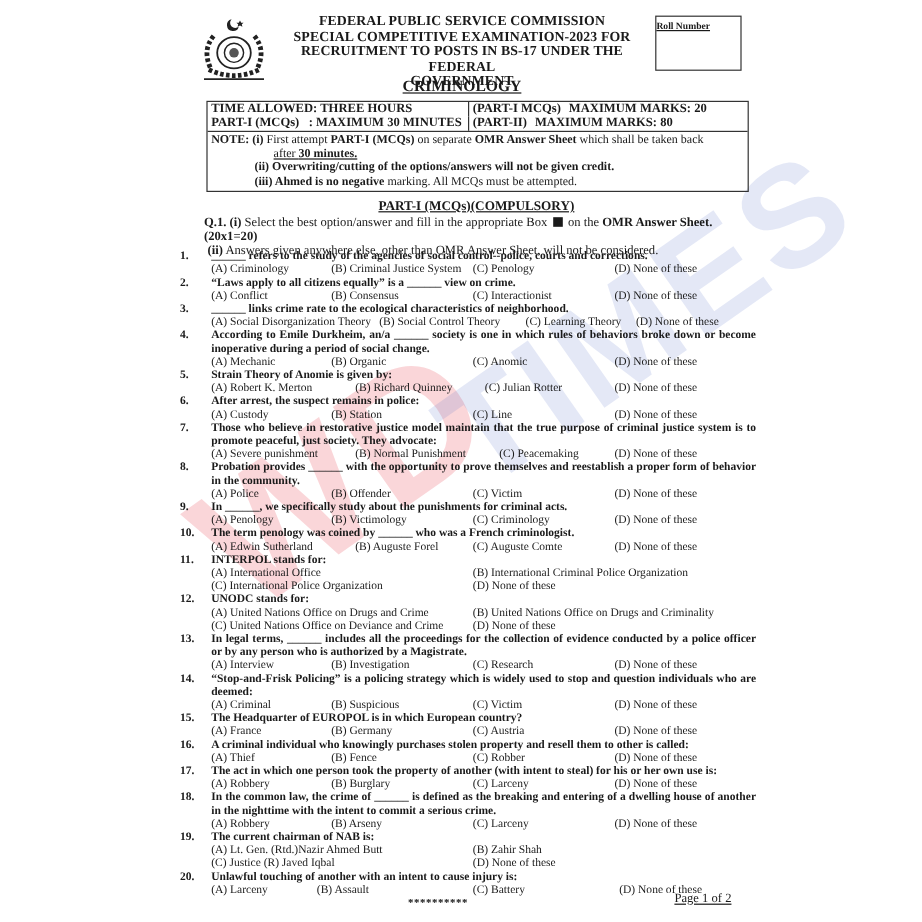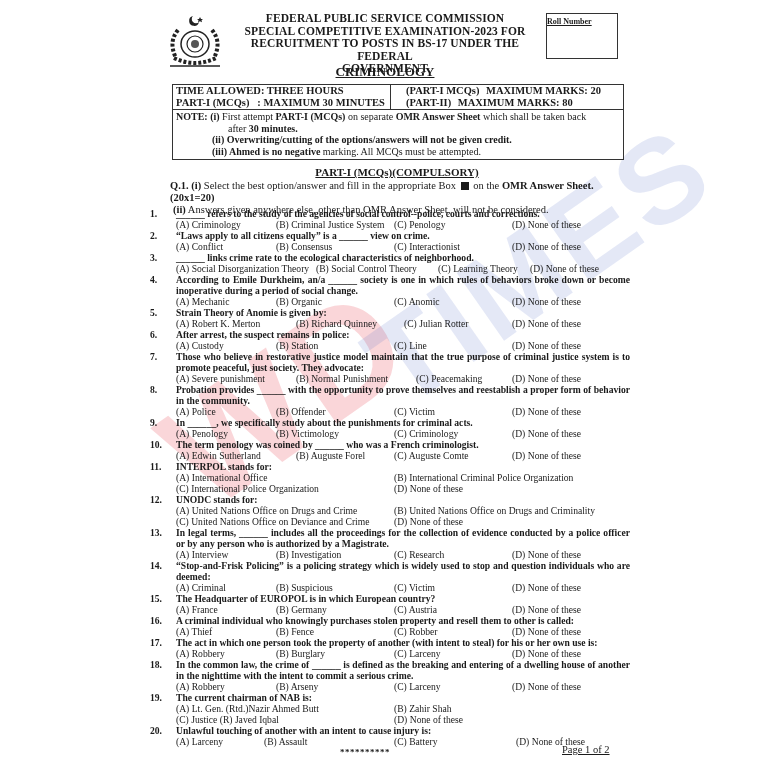--- a/index.html
+++ b/index.html
@@ -35,26 +35,26 @@
     border: 1px solid #333;
   }
   .roll-label {
     display: block; text-align: left; font-size: 8px; font-weight: bold;
     text-decoration: underline; margin-top: 3px;
   }
   .info-table {
     position: absolute; left: 172px; top: 84px; width: 450px;
     border: 1px solid #333; font-size: 10.5px;
   }
-  .info-row { display: flex; gap: 12px; }
+  .info-row { display: flex; }
   .info-left { width: 214px; font-weight: bold; padding-left: 3px; border-right: 1px solid #333; line-height: 12px; }
   .info-right { flex: 1; font-weight: bold; padding-left: 3px; line-height: 12px; }
   .info-right .mm { margin-left: 4px; }
   .note { border-top: 1px solid #333; padding: 1px 3px 2px 3px; font-size: 10px; line-height: 11.5px; }
-  .note .ind1 { padding-left: 52px; }
+  .note .ind1 { padding-left: 52px; text-decoration: underline; }
   .note .ind2 { padding-left: 36px; }
   .b { font-weight: bold; }
   .section-title {
     position: absolute; left: 172px; top: 166px; width: 450px; text-align: center;
     font-weight: bold; font-size: 11px; text-decoration: underline;
   }
   .instr { position: absolute; left: 170px; top: 180px; width: 460px; font-size: 10.5px; line-height: 12px; }
   .instr .l2 { padding-left: 3px; }
   .sq { display: inline-block; width: 8px; height: 8px; background: #1a1a1a; vertical-align: -1px; margin: 0 2px; }
   .questions { position: absolute; left: 150px; top: 208px; width: 480px; font-size: 9.6px; }

